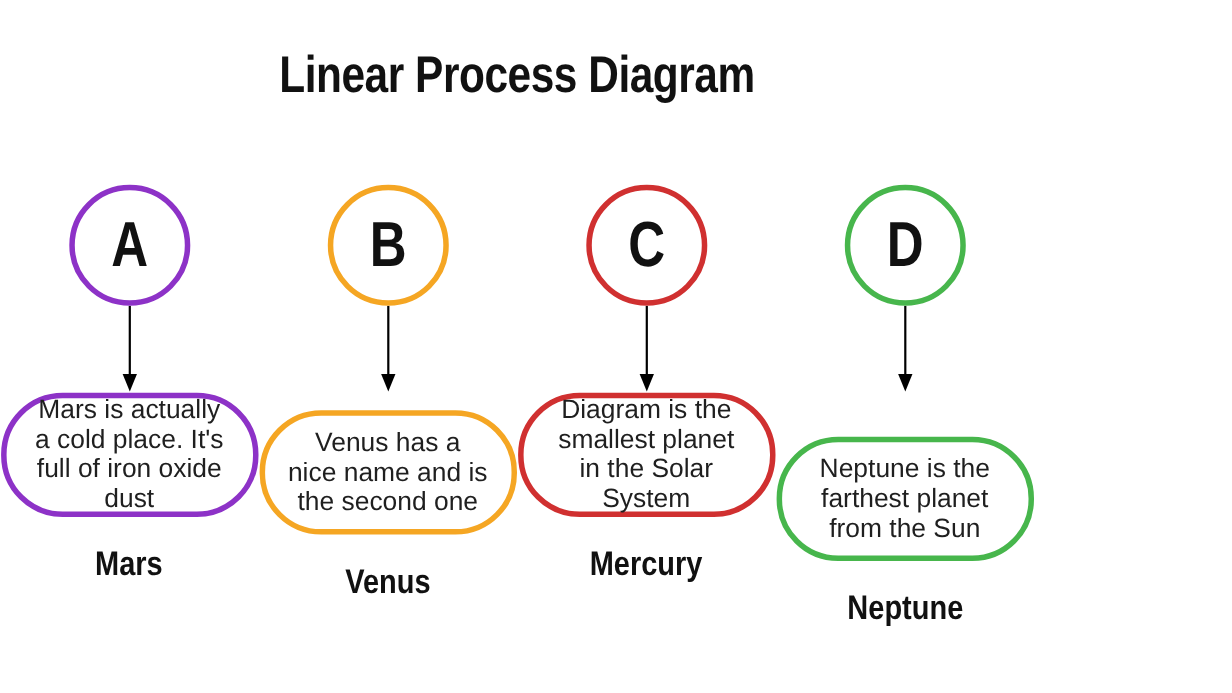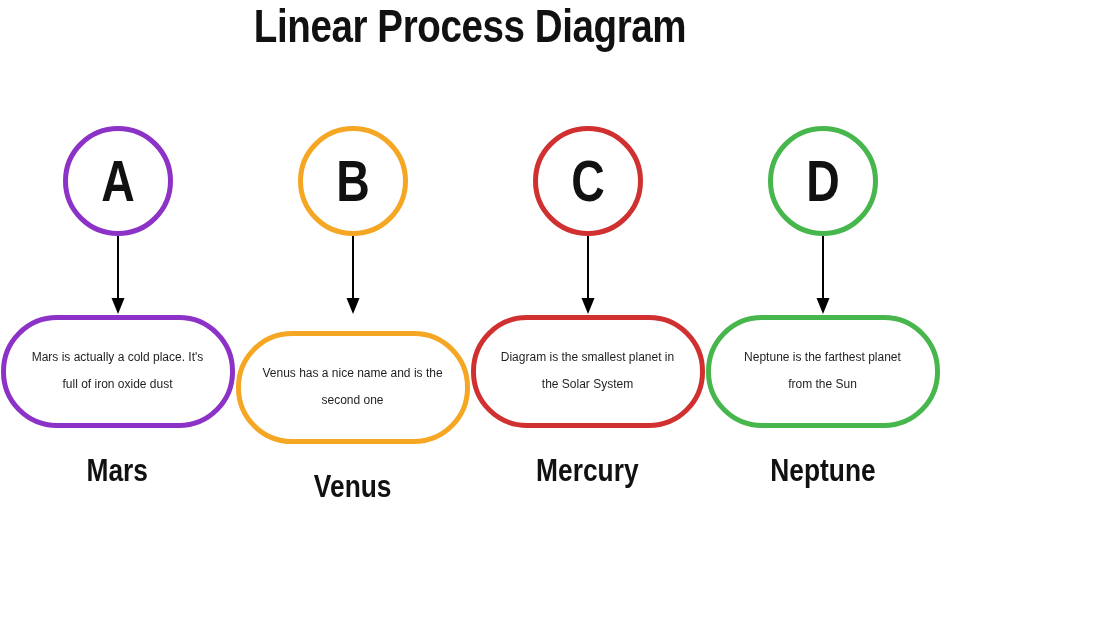--- a/index.html
+++ b/index.html
@@ -5,20 +5,21 @@
   * { box-sizing: border-box; margin: 0; padding: 0; }
   html, body { width: 1120px; height: 630px; }
   body {
     background: #ffffff;
     font-family: "Liberation Sans", sans-serif;
     overflow: hidden;
   }
   .canvas {
     width: 940px;
     height: 630px;
+    padding-top: 42px;
   }
   .title {
     text-align: center;
     font-size: 47px;
     font-weight: 700;
     color: #111111;
     letter-spacing: -0.5px;
     transform: scaleX(0.82);
     line-height: 1.1;
   }
@@ -60,21 +61,21 @@
     border-radius: 56px;
     background: #ffffff;
     display: flex;
     align-items: center;
     justify-content: center;
     text-align: center;
   }
   .desc-text {
     display: inline-block;
     max-width: 182px;
-    font-size: 12px;
+    font-size: 24px;
     line-height: 27px;
     color: #1f1f1f;
   }
   .step-label {
     margin-top: 27px;
     font-size: 31px;
     font-weight: 700;
     color: #111111;
     transform: scaleX(0.85);
     line-height: 1;
@@ -132,20 +133,20 @@
     </div>
 
     <div class="column">
       <div class="circle" style="border-color: rgb(71, 182, 76);">
         <span class="circle-letter">D</span>
       </div>
       <svg class="arrow" width="16" height="79" viewBox="0 0 16 79">
         <line x1="8" y1="0" x2="8" y2="64" stroke="#000" stroke-width="2"></line>
         <polygon points="1.5,62 14.5,62 8,78" fill="#000"></polygon>
       </svg>
-      <div class="desc-box" style="border-color: rgb(71, 182, 76);">
+      <div class="desc-box" style="border-color: rgb(71, 182, 76); margin-top: 40px;">
         <span class="desc-text">Neptune is the farthest planet from the Sun</span>
       </div>
       <div class="step-label">Neptune</div>
     </div>
 
   </div>
 </div>
 
 </body></html>

